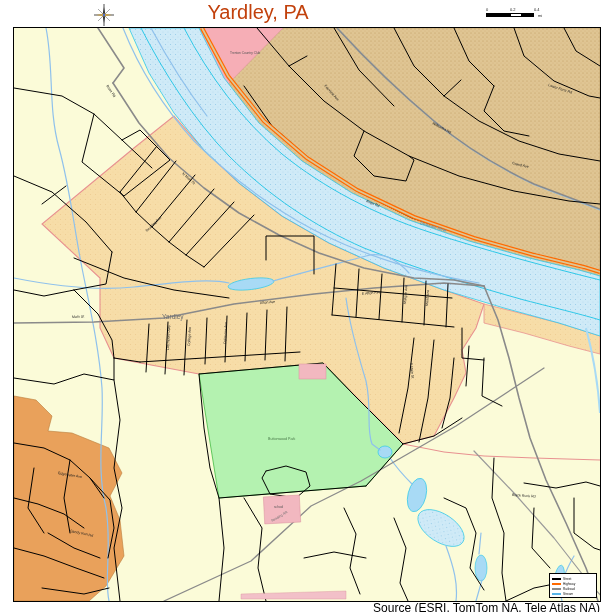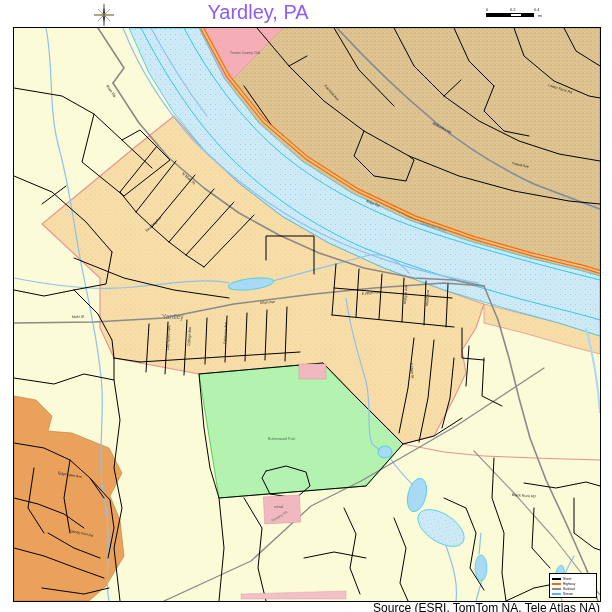--- a/index.html
+++ b/index.html
@@ -1,20 +1,20 @@
 <!DOCTYPE html>
 <html><head>
 <meta charset="utf-8">
 <style>
   html,body{margin:0;padding:0;background:#ffffff;width:612px;height:612px;overflow:hidden;
     font-family:"Liberation Sans", sans-serif;}
   #page{position:relative;width:612px;height:612px;background:#fff;}
   
   #map-title{position:absolute;top:1px;left:0;width:516px;text-align:center;
-    font-size:20px;color:#8b5cf6;letter-spacing:0px;}
+    font-size:20px;color:#c2410c;letter-spacing:0px;}
   #compass{position:absolute;left:92px;top:3px;width:24px;height:24px;}
   #scalebar{position:absolute;left:486px;top:7px;width:70px;height:14px;font-size:4px;color:#222;}
   #scale-ticks{position:relative;height:6px;}
   .sctick{position:absolute;top:0;}
   #scale-bar-row{position:relative;height:5px;margin-top:0px;}
   .scseg{position:absolute;top:0;height:4px;border:0.5px solid #000;box-sizing:border-box;}
   #scale-unit{position:absolute;left:52px;top:6px;font-size:4px;}
   
   #map-frame{position:absolute;left:13px;top:27px;width:586px;height:573px;
     border:1px solid #000;background:#fbfbd8;}

